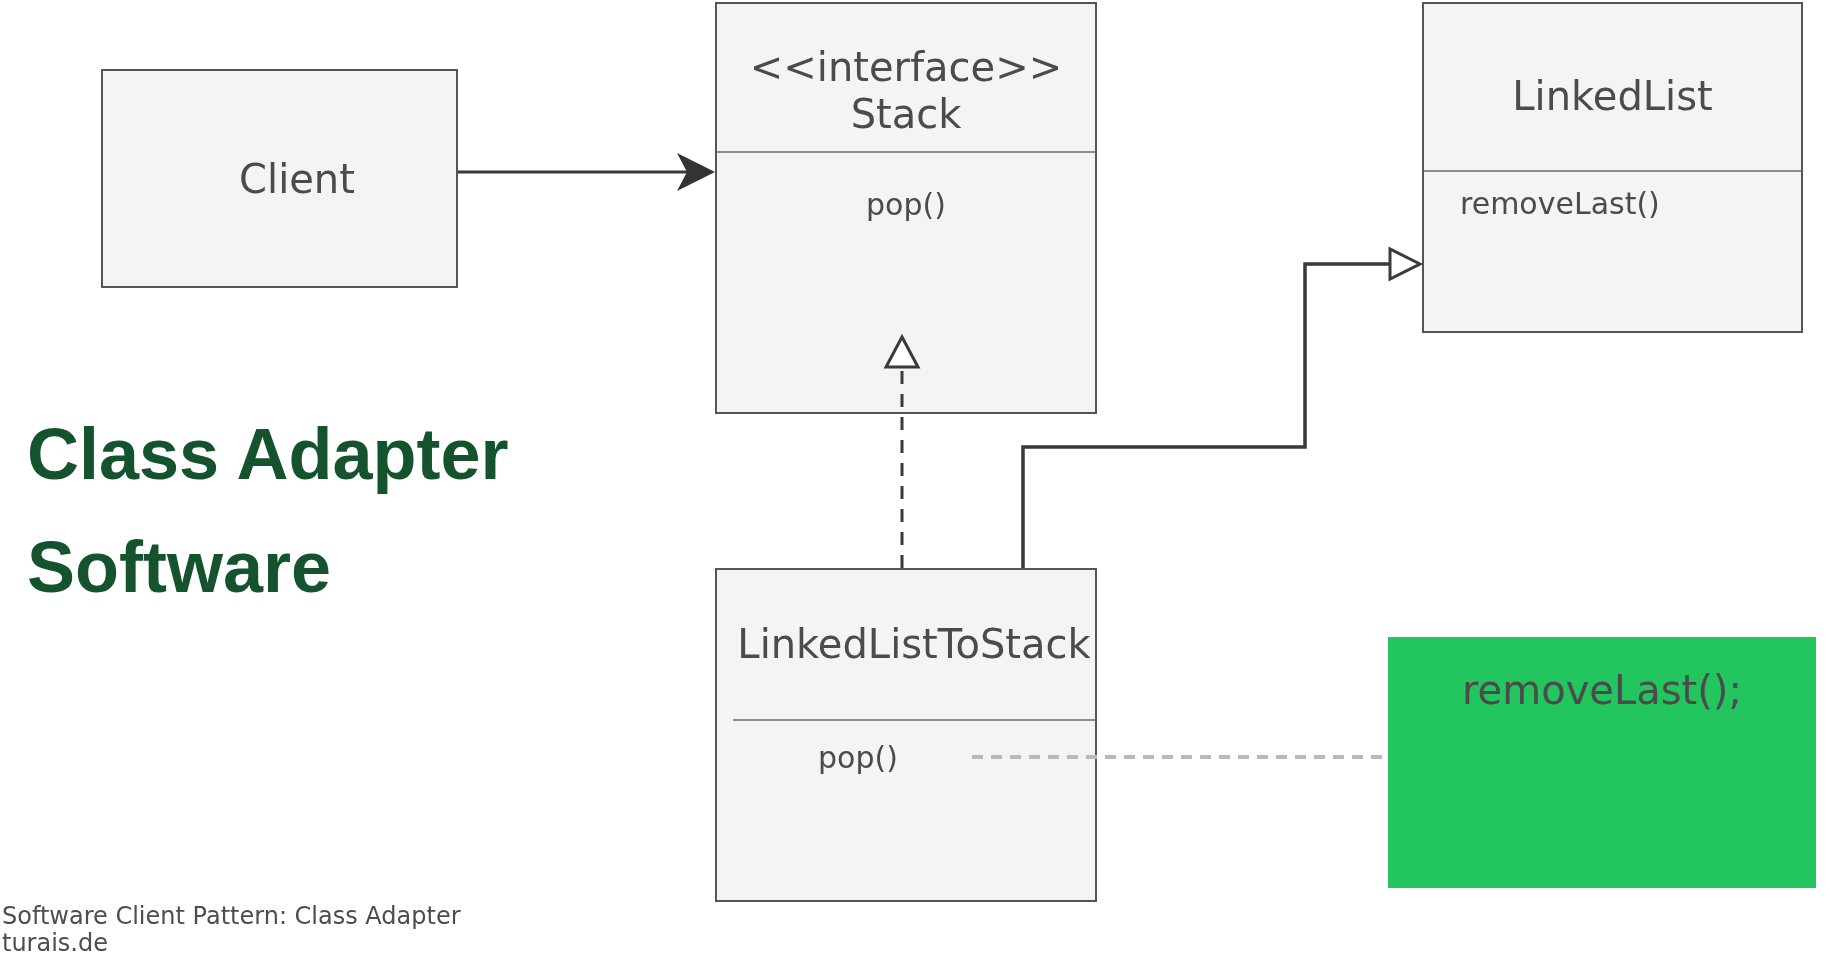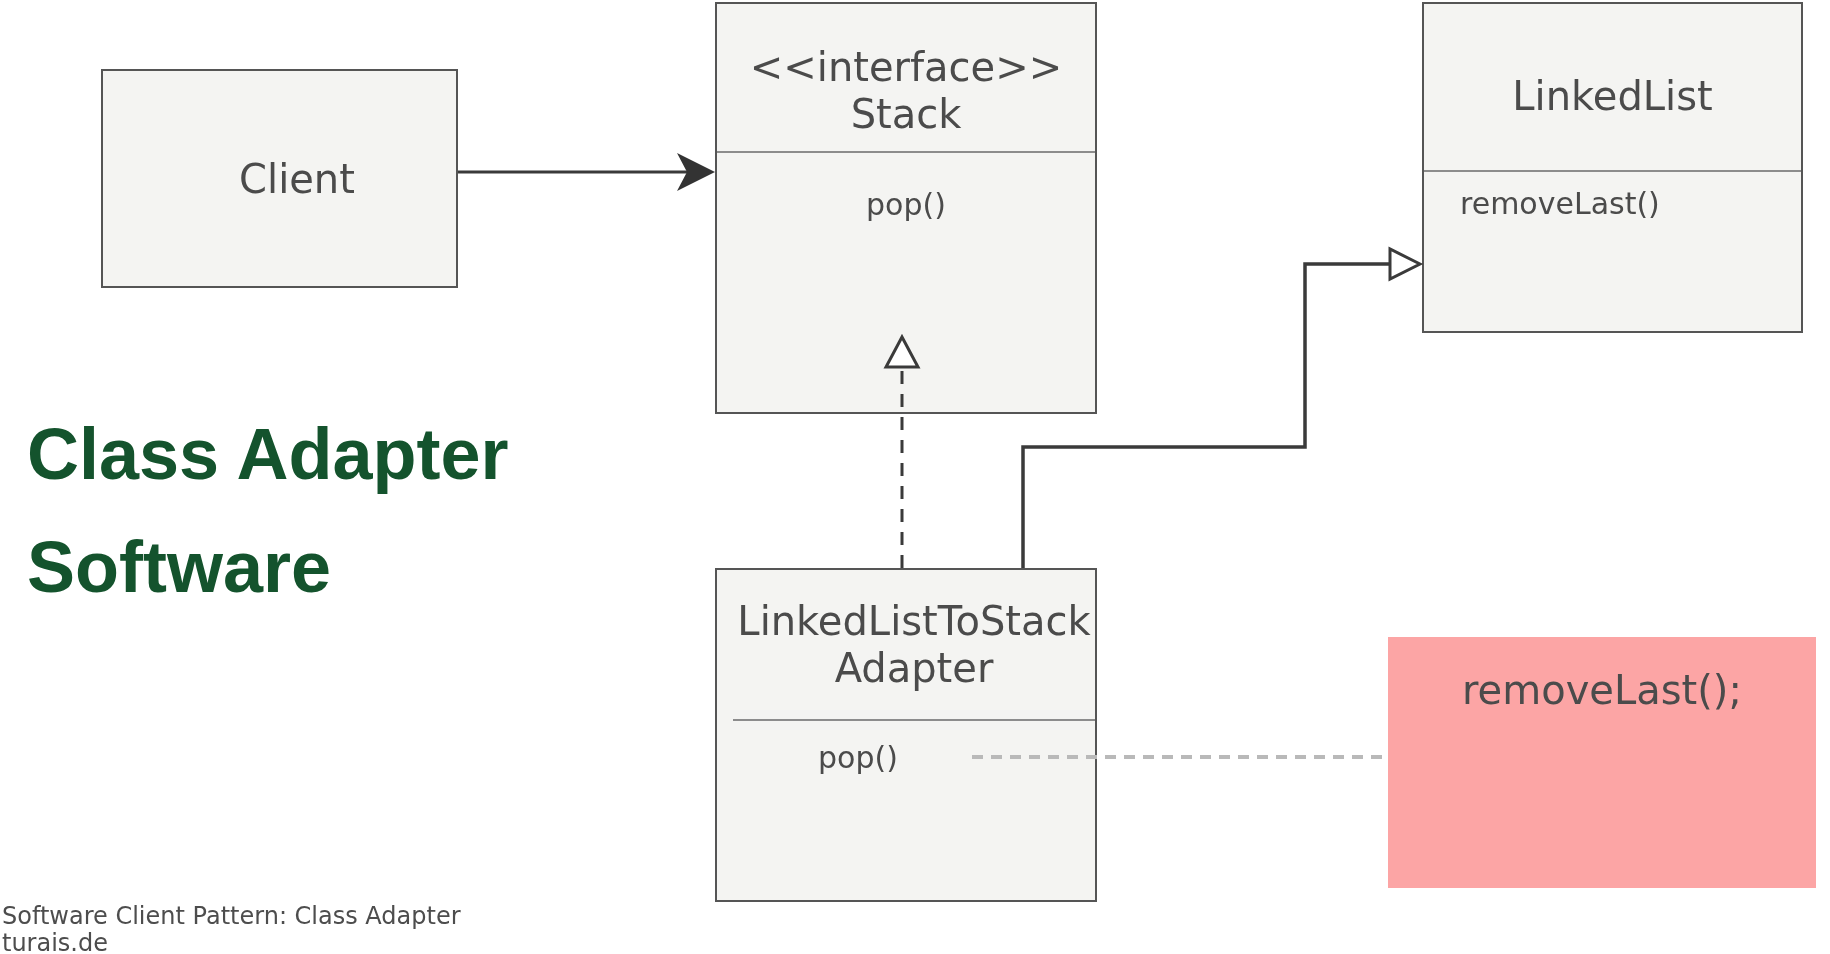--- a/index.html
+++ b/index.html
@@ -27,21 +27,21 @@
   .box-linkedlist{left:1422px;top:2px;width:381px;height:331px;}
   .box-linkedlist .head{height:149px;margin-top:19px;}
   .box-linkedlist .methods{text-align:left;padding-left:16px;padding-top:8px;margin-left:20px;}
   .box-adapter{left:715px;top:568px;width:382px;height:334px;padding-left:16px;}
   .box-adapter .head{height:151px;}
   .box-adapter .methods{text-align:center;padding-right:112px;padding-top:13px;}
 
   
   .note{
     position:absolute;left:1388px;top:637px;width:428px;height:251px;
-    background:#fca5a5;box-sizing:border-box;text-align:center;
+    background:#22c55e;box-sizing:border-box;text-align:center;
     padding-top:30px;font-size:40px;line-height:47px;color:#4B4B4B;
   }
 
   
   .big-title{
     position:absolute;left:27px;top:398px;
     font-family:"Liberation Sans",sans-serif;font-weight:bold;
     font-size:72px;line-height:113px;color:#14532d;white-space:nowrap;
   }
 
@@ -79,21 +79,20 @@
       <span>LinkedList</span>
     </div>
     <div class="methods">
       <span>removeLast()</span>
     </div>
   </div>
 
   <div class="uml box-adapter">
     <div class="head">
       <span>LinkedListToStack</span>
-      <span>Adapter</span>
     </div>
     <div class="methods">
       <span>pop()</span>
     </div>
   </div>
 
   <div class="note">
     <span>removeLast();</span>
   </div>
 

